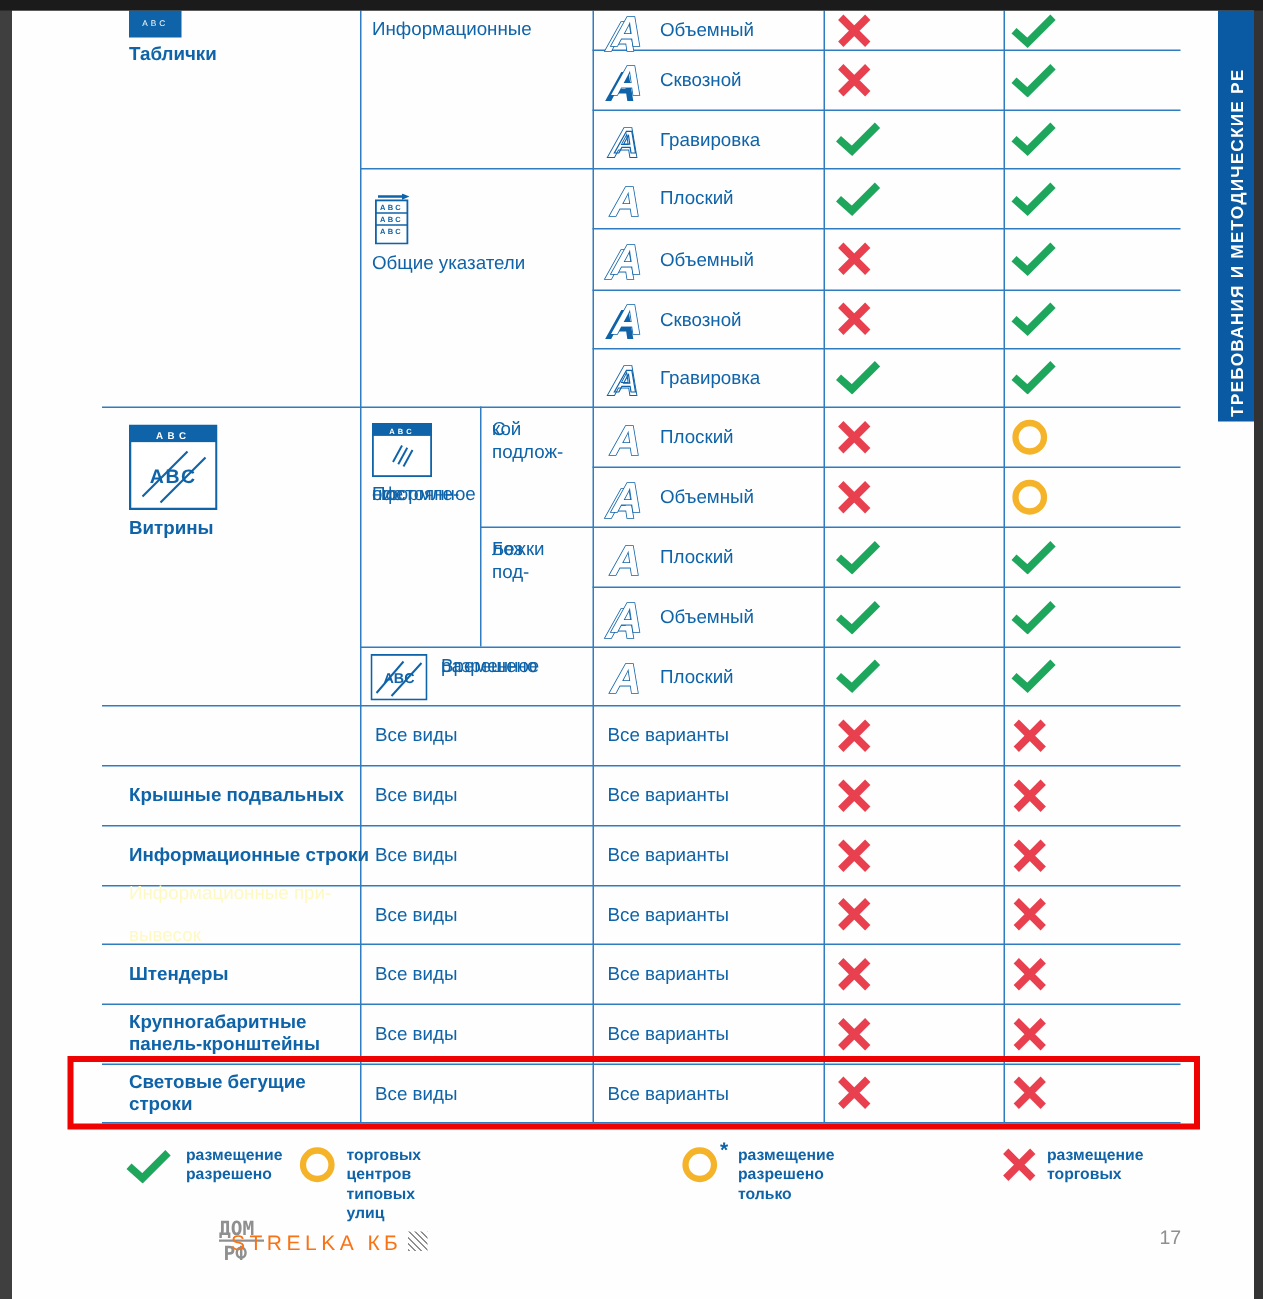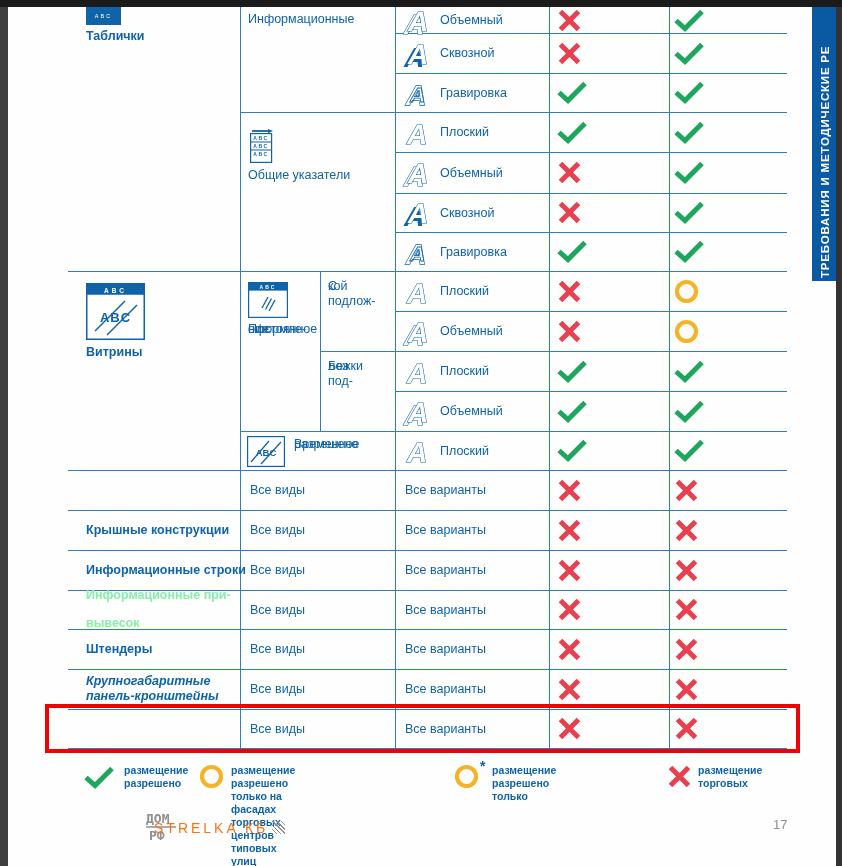--- a/index.html
+++ b/index.html
@@ -236,21 +236,21 @@
         <svg width="25" height="25" viewBox="0 0 25 25">
           <path d="M3.5 3.5 L21.5 21.5 M21.5 3.5 L3.5 21.5" fill="none" stroke="#e8404f" stroke-width="5"></path>
         </svg>
       </div>
       <div style="left: 674px; top: 470px; height: 40px; display: flex; align-items: center;">
         <svg width="25" height="25" viewBox="0 0 25 25">
           <path d="M3.5 3.5 L21.5 21.5 M21.5 3.5 L3.5 21.5" fill="none" stroke="#e8404f" stroke-width="5"></path>
         </svg>
       </div>
       <div style="left: 86px; top: 510px; height: 40px; display: flex; flex-direction: column; justify-content: center; color: rgb(15, 99, 168); font-size: 12.5px; line-height: 15px; font-weight: bold;">
-        <span>Крышные конструкции</span>
+        <span>Крышные подвальных</span>
       </div>
       <div style="left: 250px; top: 510px; height: 40px; display: flex; align-items: center; color: rgb(15, 99, 168); font-size: 12.5px;">Все виды</div>
       <div style="left: 405px; top: 510px; height: 40px; display: flex; align-items: center; color: rgb(15, 99, 168); font-size: 12.5px;">Все варианты</div>
       <div style="left: 557px; top: 510px; height: 40px; display: flex; align-items: center;">
         <svg width="25" height="25" viewBox="0 0 25 25">
           <path d="M3.5 3.5 L21.5 21.5 M21.5 3.5 L3.5 21.5" fill="none" stroke="#e8404f" stroke-width="5"></path>
         </svg>
       </div>
       <div style="left: 674px; top: 510px; height: 40px; display: flex; align-items: center;">
         <svg width="25" height="25" viewBox="0 0 25 25">
@@ -265,21 +265,21 @@
       <div style="left: 557px; top: 550px; height: 40px; display: flex; align-items: center;">
         <svg width="25" height="25" viewBox="0 0 25 25">
           <path d="M3.5 3.5 L21.5 21.5 M21.5 3.5 L3.5 21.5" fill="none" stroke="#e8404f" stroke-width="5"></path>
         </svg>
       </div>
       <div style="left: 674px; top: 550px; height: 40px; display: flex; align-items: center;">
         <svg width="25" height="25" viewBox="0 0 25 25">
           <path d="M3.5 3.5 L21.5 21.5 M21.5 3.5 L3.5 21.5" fill="none" stroke="#e8404f" stroke-width="5"></path>
         </svg>
       </div>
-      <div style="left: 86px; top: 590px; height: 39px; display: flex; flex-direction: column; justify-content: center; color: #86efac; font-size: 12.5px; line-height: 15px; font-weight: bold; gap: 13px;">
+      <div style="left: 86px; top: 590px; height: 39px; display: flex; flex-direction: column; justify-content: center; color: #fef9c3; font-size: 12.5px; line-height: 15px; font-weight: normal; gap: 13px;">
         <span>Информационные при-</span>
         <span>вывесок</span>
       </div>
       <div style="left: 250px; top: 590px; height: 39px; display: flex; align-items: center; color: rgb(15, 99, 168); font-size: 12.5px;">Все виды</div>
       <div style="left: 405px; top: 590px; height: 39px; display: flex; align-items: center; color: rgb(15, 99, 168); font-size: 12.5px;">Все варианты</div>
       <div style="left: 557px; top: 590px; height: 39px; display: flex; align-items: center;">
         <svg width="25" height="25" viewBox="0 0 25 25">
           <path d="M3.5 3.5 L21.5 21.5 M21.5 3.5 L3.5 21.5" fill="none" stroke="#e8404f" stroke-width="5"></path>
         </svg>
       </div>
@@ -296,35 +296,39 @@
       <div style="left: 557px; top: 629px; height: 40px; display: flex; align-items: center;">
         <svg width="25" height="25" viewBox="0 0 25 25">
           <path d="M3.5 3.5 L21.5 21.5 M21.5 3.5 L3.5 21.5" fill="none" stroke="#e8404f" stroke-width="5"></path>
         </svg>
       </div>
       <div style="left: 674px; top: 629px; height: 40px; display: flex; align-items: center;">
         <svg width="25" height="25" viewBox="0 0 25 25">
           <path d="M3.5 3.5 L21.5 21.5 M21.5 3.5 L3.5 21.5" fill="none" stroke="#e8404f" stroke-width="5"></path>
         </svg>
       </div>
-      <div style="left: 86px; top: 669px; height: 40px; display: flex; flex-direction: column; justify-content: center; color: rgb(15, 99, 168); font-size: 12.5px; line-height: 15px; font-weight: bold; font-style: italic;">
+      <div style="left: 86px; top: 669px; height: 40px; display: flex; flex-direction: column; justify-content: center; color: rgb(15, 99, 168); font-size: 12.5px; line-height: 15px; font-weight: bold;">
         <span>Крупногабаритные</span>
         <span>панель-кронштейны</span>
       </div>
       <div style="left: 250px; top: 669px; height: 40px; display: flex; align-items: center; color: rgb(15, 99, 168); font-size: 12.5px;">Все виды</div>
       <div style="left: 405px; top: 669px; height: 40px; display: flex; align-items: center; color: rgb(15, 99, 168); font-size: 12.5px;">Все варианты</div>
       <div style="left: 557px; top: 669px; height: 40px; display: flex; align-items: center;">
         <svg width="25" height="25" viewBox="0 0 25 25">
           <path d="M3.5 3.5 L21.5 21.5 M21.5 3.5 L3.5 21.5" fill="none" stroke="#e8404f" stroke-width="5"></path>
         </svg>
       </div>
       <div style="left: 674px; top: 669px; height: 40px; display: flex; align-items: center;">
         <svg width="25" height="25" viewBox="0 0 25 25">
           <path d="M3.5 3.5 L21.5 21.5 M21.5 3.5 L3.5 21.5" fill="none" stroke="#e8404f" stroke-width="5"></path>
         </svg>
+      </div>
+      <div style="left: 86px; top: 709px; height: 39px; display: flex; flex-direction: column; justify-content: center; color: rgb(15, 99, 168); font-size: 12.5px; line-height: 15px; font-weight: bold;">
+        <span>Световые бегущие</span>
+        <span>строки</span>
       </div>
       <div style="left: 250px; top: 709px; height: 39px; display: flex; align-items: center; color: rgb(15, 99, 168); font-size: 12.5px;">Все виды</div>
       <div style="left: 405px; top: 709px; height: 39px; display: flex; align-items: center; color: rgb(15, 99, 168); font-size: 12.5px;">Все варианты</div>
       <div style="left: 557px; top: 709px; height: 39px; display: flex; align-items: center;">
         <svg width="25" height="25" viewBox="0 0 25 25">
           <path d="M3.5 3.5 L21.5 21.5 M21.5 3.5 L3.5 21.5" fill="none" stroke="#e8404f" stroke-width="5"></path>
         </svg>
       </div>
       <div style="left: 674px; top: 709px; height: 39px; display: flex; align-items: center;">
         <svg width="25" height="25" viewBox="0 0 25 25">
@@ -398,21 +402,20 @@
       <div class="legend-text" style="left:124px;top:764px;">
         <div>размещение</div>
         <div>разрешено</div>
       </div>
     </div>
     <div class="legend-item">
       <span class="legend-mark" style="left:199px;top:764px;"><svg width="25" height="25" viewBox="0 0 25 25">
             <circle cx="12.5" cy="12.5" r="9.5" fill="none" stroke="#f5b32a" stroke-width="4.2"></circle>
           </svg></span>
       <div class="legend-text" style="left:231px;top:764px;">
-        <div>размещение разрешено только на фасадах</div>
         <div>торговых центров типовых улиц</div>
       </div>
     </div>
     <div class="legend-item">
       <span class="legend-mark" style="left:454px;top:764px;"><svg width="25" height="25" viewBox="0 0 25 25">
             <circle cx="12.5" cy="12.5" r="9.5" fill="none" stroke="#f5b32a" stroke-width="4.2"></circle>
           </svg></span>
       <span class="asterisk" style="left:480px;top:758px;">*</span>
       <div class="legend-text" style="left:492px;top:764px;">
         <div>размещение разрешено только</div>

